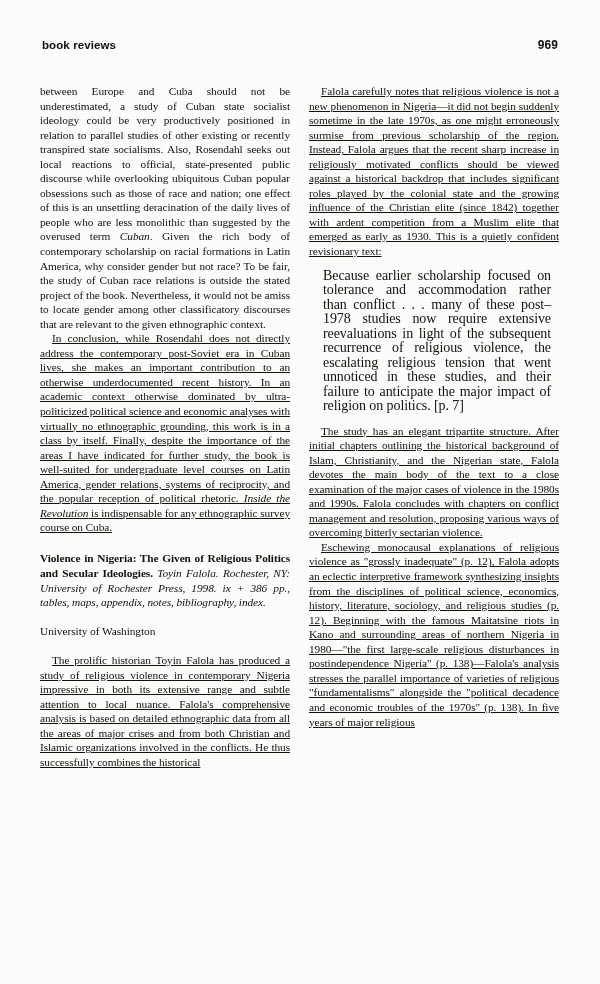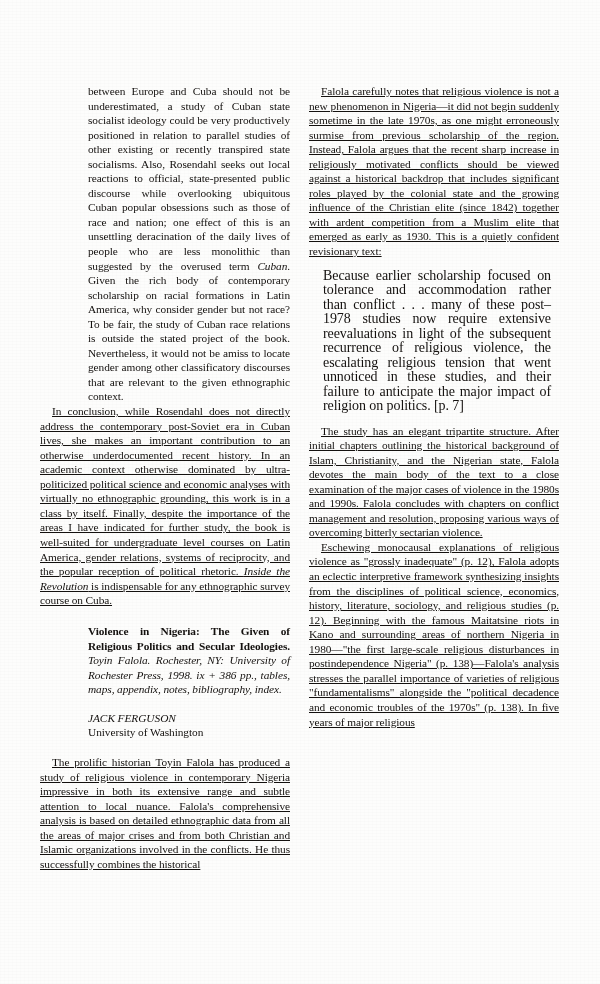--- a/index.html
+++ b/index.html
@@ -71,21 +71,20 @@
     word-spacing: -0.1px;
     letter-spacing: -0.08px;
     color: #14110f;
   }
   p.indent {
     text-indent: 12px;
     text-decoration: underline;
   }
   p.noindent {
     text-indent: 0;
-    margin-left: 48px;
   }
 
   i, .ital { font-style: italic; }
 
   
   .review-head {
     margin-top: 16.5px;
     font-size: 11.35px;
     line-height: 14.55px;
     text-align: justify;
@@ -133,33 +132,36 @@
     background-image:
       repeating-linear-gradient(0deg, rgba(0,0,0,0.7) 0px, rgba(0,0,0,0) 1px, rgba(0,0,0,0) 3px),
       repeating-linear-gradient(90deg, rgba(0,0,0,0.5) 0px, rgba(0,0,0,0) 1px, rgba(0,0,0,0) 4px);
   }
 </style>
 </head>
 <body>
 
 <div class="page">
 
+  <div class="running-head">
+    <span>book reviews</span>
+    <span class="folio">969</span>
+  </div>
 
   <div class="columns">
 
     <div class="col">
 
       <p class="noindent"><span>between Europe and Cuba should not be underestimated, a study of Cuban state socialist ideology could be very productively positioned in relation to parallel studies of other existing or recently transpired state socialisms. Also, Rosendahl seeks out local reactions to official, state-presented public discourse while overlooking ubiquitous Cuban popular obsessions such as those of race and nation; one effect of this is an unsettling deracination of the daily lives of people who are less monolithic than suggested by the overused term </span><i>Cuban</i><span>. Given the rich body of contemporary scholarship on racial formations in Latin America, why consider gender but not race? To be fair, the study of Cuban race relations is outside the stated project of the book. Nevertheless, it would not be amiss to locate gender among other classificatory discourses that are relevant to the given ethnographic context.</span></p>
 
       <p class="indent"><span>In conclusion, while Rosendahl does not directly address the contemporary post-Soviet era in Cuban lives, she makes an important contribution to an otherwise underdocumented recent history. In an academic context otherwise dominated by ultra-politicized political science and economic analyses with virtually no ethnographic grounding, this work is in a class by itself. Finally, despite the importance of the areas I have indicated for further study, the book is well-suited for undergraduate level courses on Latin America, gender relations, systems of reciprocity, and the popular reception of political rhetoric. </span><i>Inside the Revolution</i><span> is indispensable for any ethnographic survey course on Cuba.</span></p>
 
       <p class="review-head noindent"><span class="title">Violence in Nigeria: The Given of Religious Politics and Secular Ideologies.</span><span> </span><span class="cite">Toyin Falola.</span><span> </span><span class="cite">Rochester, NY: University of Rochester Press, 1998. ix + 386 pp., tables, maps, appendix, notes, bibliography, index.</span></p>
 
       <p class="reviewer noindent">
-          <span class="name">JACK FERGUSON</span>
           <span class="affil">University of Washington</span>
         </p>
 
       <p class="indent after-reviewer">The prolific historian Toyin Falola has produced a study of religious violence in contemporary Nigeria impressive in both its extensive range and subtle attention to local nuance. Falola's comprehensive analysis is based on detailed ethnographic data from all the areas of major crises and from both Christian and Islamic organizations involved in the conflicts. He thus successfully combines the historical</p>
 
     </div>
 
     <div class="col">
 
 

